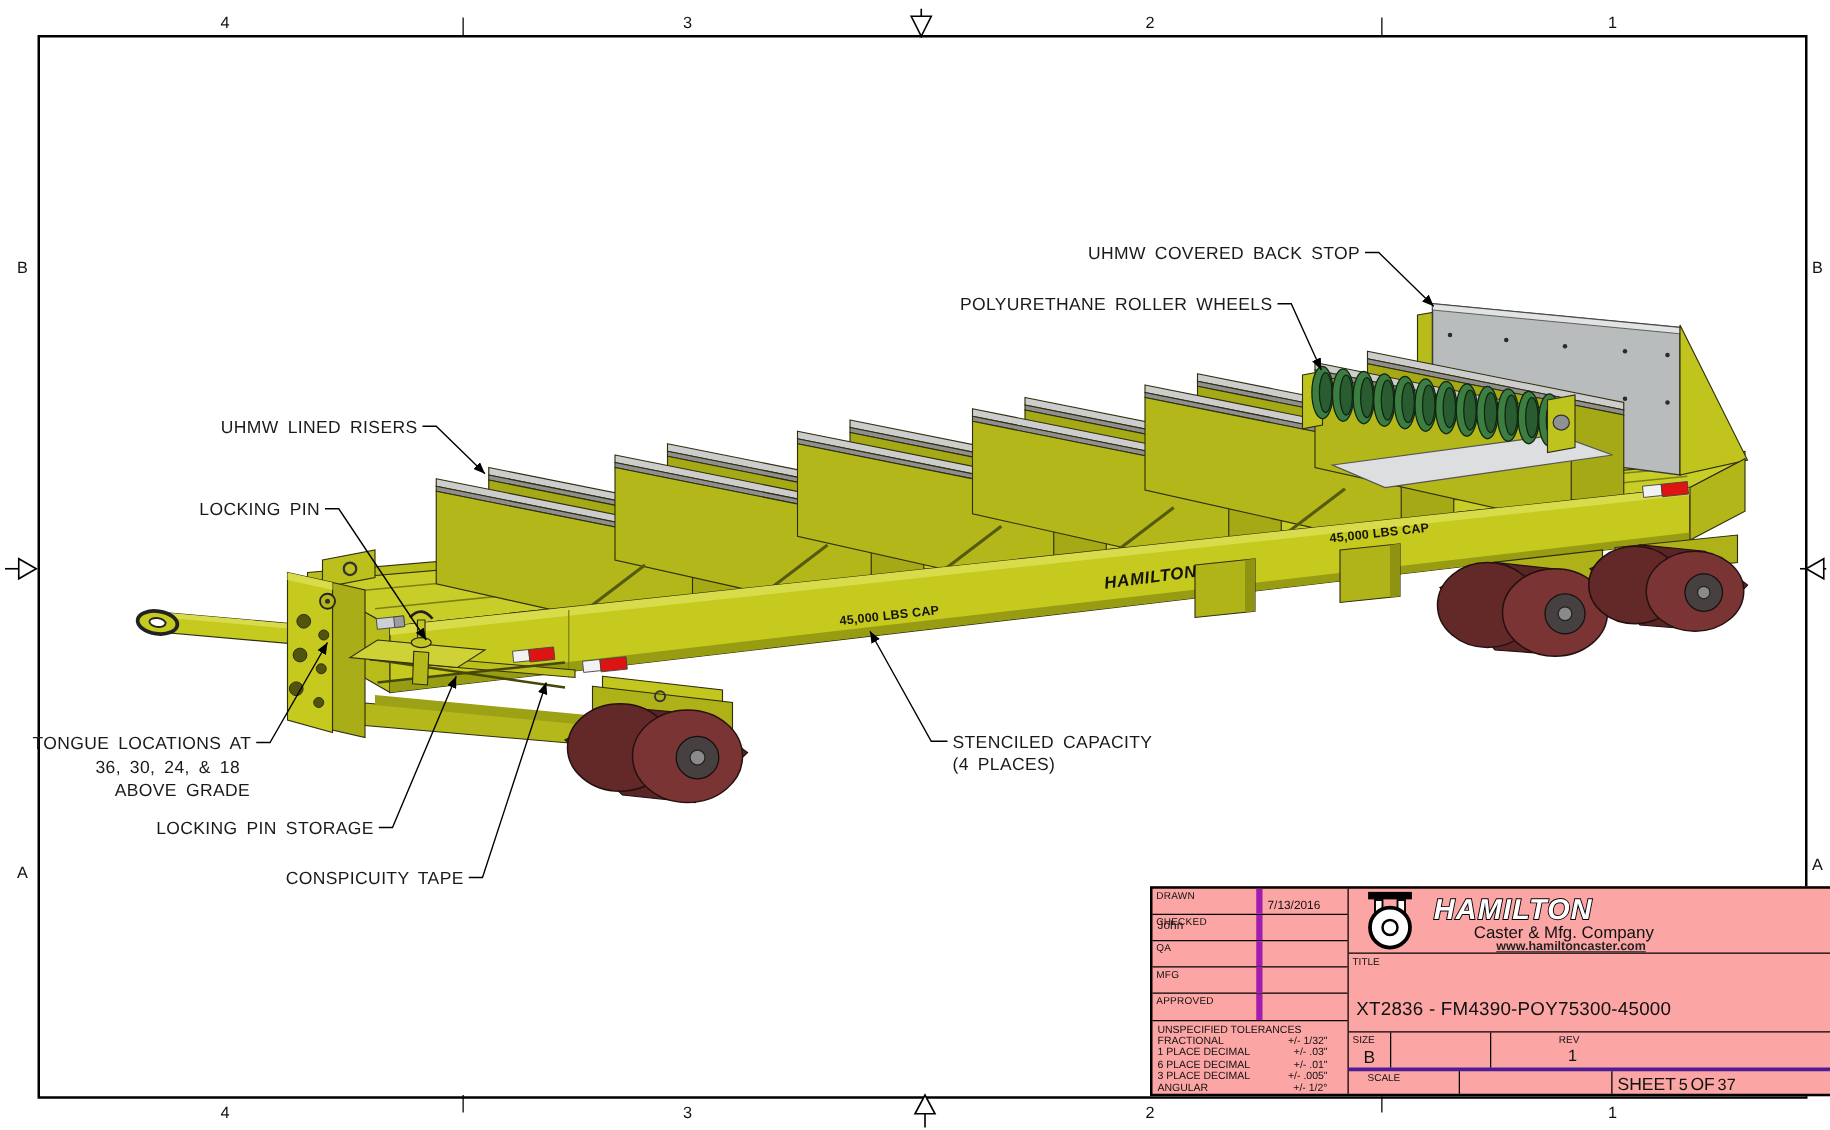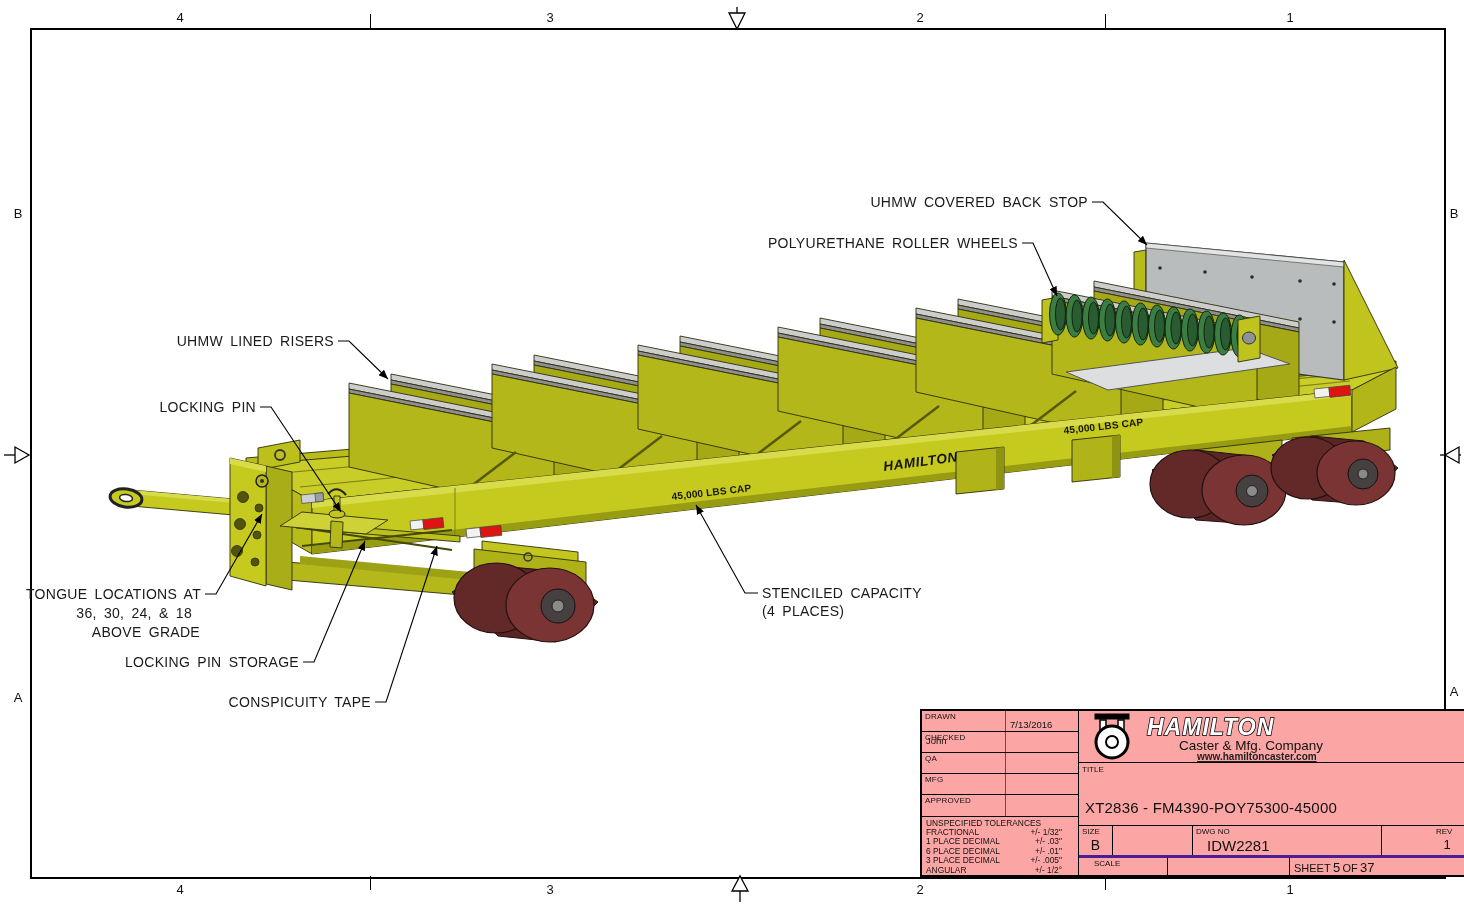--- a/index.html
+++ b/index.html
@@ -19,21 +19,21 @@
   .ol{stroke:#2e2e0e;stroke-width:.9;}
   .lead{stroke:#000;stroke-width:1.1;fill:none;}
   
   .tb{left:920px;top:709px;width:546px;height:168px;border:2px solid #000;
       box-sizing:border-box;background:#fca5a5;display:flex;font-size:8px;}
   .tb *{box-sizing:border-box;}
   .tb-left{width:157px;border-right:1.5px solid #000;display:flex;flex-direction:column;}
   .tb-row{height:22.4px;border-bottom:1px solid #000;position:relative;}
   .tb-lab{position:absolute;left:3px;top:1px;font-size:8px;letter-spacing:.2px;}
   .tb-val{position:absolute;left:4px;top:24px;font-size:9.5px;}
-  .tb-date{position:absolute;left:83px;top:0;bottom:0;right:0;border-left:1px solid #a21caf;
+  .tb-date{position:absolute;left:83px;top:0;bottom:0;right:0;border-left:5px solid #a21caf;
            font-size:9.5px;padding:8px 0 0 4px;}
   .tb-tol{flex:1;padding:2px 4px 0 4px;font-size:8.4px;line-height:9.4px;}
   .tb-tol .tline{display:flex;}
   .tb-tol .tline .tv{margin-left:auto;padding-right:12px;}
   .tb-right{flex:1;display:flex;flex-direction:column;}
   .tb-logo{height:52px;border-bottom:1px solid #000;position:relative;}
   .tb-title{height:66px;border-bottom:1px solid #000;position:relative;}
   .tb-title .tlab{position:absolute;left:3px;top:2px;font-size:8px;}
   .tb-title .tval{position:absolute;left:6px;bottom:9px;font-size:15px;letter-spacing:.2px;}
   .tb-sizerow{height:33px;border-bottom:3px solid #4c1d95;display:flex;}
@@ -41,21 +41,21 @@
   .cell:last-child{border-right:none;}
   .clab{position:absolute;left:3px;top:1px;font-size:8px;}
   .c-size{width:34px;} .c-size .cv{position:absolute;left:0;right:0;top:11px;text-align:center;font-size:14px;}
   .c-gap1{width:80px;}
   .c-dwg{flex:1;} .c-dwg .cv{position:absolute;left:14px;top:11px;font-size:15px;}
   .c-rev{width:34px;margin-left:48px;} .c-rev .clab{left:6px;} .c-rev .cv{position:absolute;left:0;right:0;top:11px;text-align:center;font-size:13px;}
   .tb-scalerow{flex:1;display:flex;margin-left:12px;}
   .c-scale{width:77px;}
   .c-gap2{width:122px;}
   .c-sheet{flex:1;padding:2px 0 0 4px;white-space:nowrap;}
-  .sh-sm{font-size:11px;} .sh-big{font-size:13px;}
+  .sh-sm{font-size:14px;} .sh-big{font-size:13px;}
 </style>
 </head>
 <body>
 
 <div class="abs frame"></div>
 
 <div class="abs zone" style="left:170px;top:10px;">4</div>
 <div class="abs zone" style="left:540px;top:10px;">3</div>
 <div class="abs zone" style="left:910px;top:10px;">2</div>
 <div class="abs zone" style="left:1280px;top:10px;">1</div>
@@ -420,24 +420,20 @@
     <div class="tb-title">
       <span class="tlab">TITLE</span>
       <span class="tval">XT2836 - FM4390-POY75300-45000</span>
     </div>
     <div class="tb-sizerow">
       <div class="cell c-size">
         <span class="clab">SIZE</span>
         <span class="cv">B</span>
       </div>
       <div class="cell c-gap1"></div>
-      <div class="cell c-dwg">
-        <span class="clab">DWG NO</span>
-        <span class="cv">IDW2281</span>
-      </div>
       <div class="cell c-rev">
         <span class="clab">REV</span>
         <span class="cv">1</span>
       </div>
     </div>
     <div class="tb-scalerow">
       <div class="cell c-scale">
         <span class="clab">SCALE</span>
       </div>
       <div class="cell c-gap2"></div>

